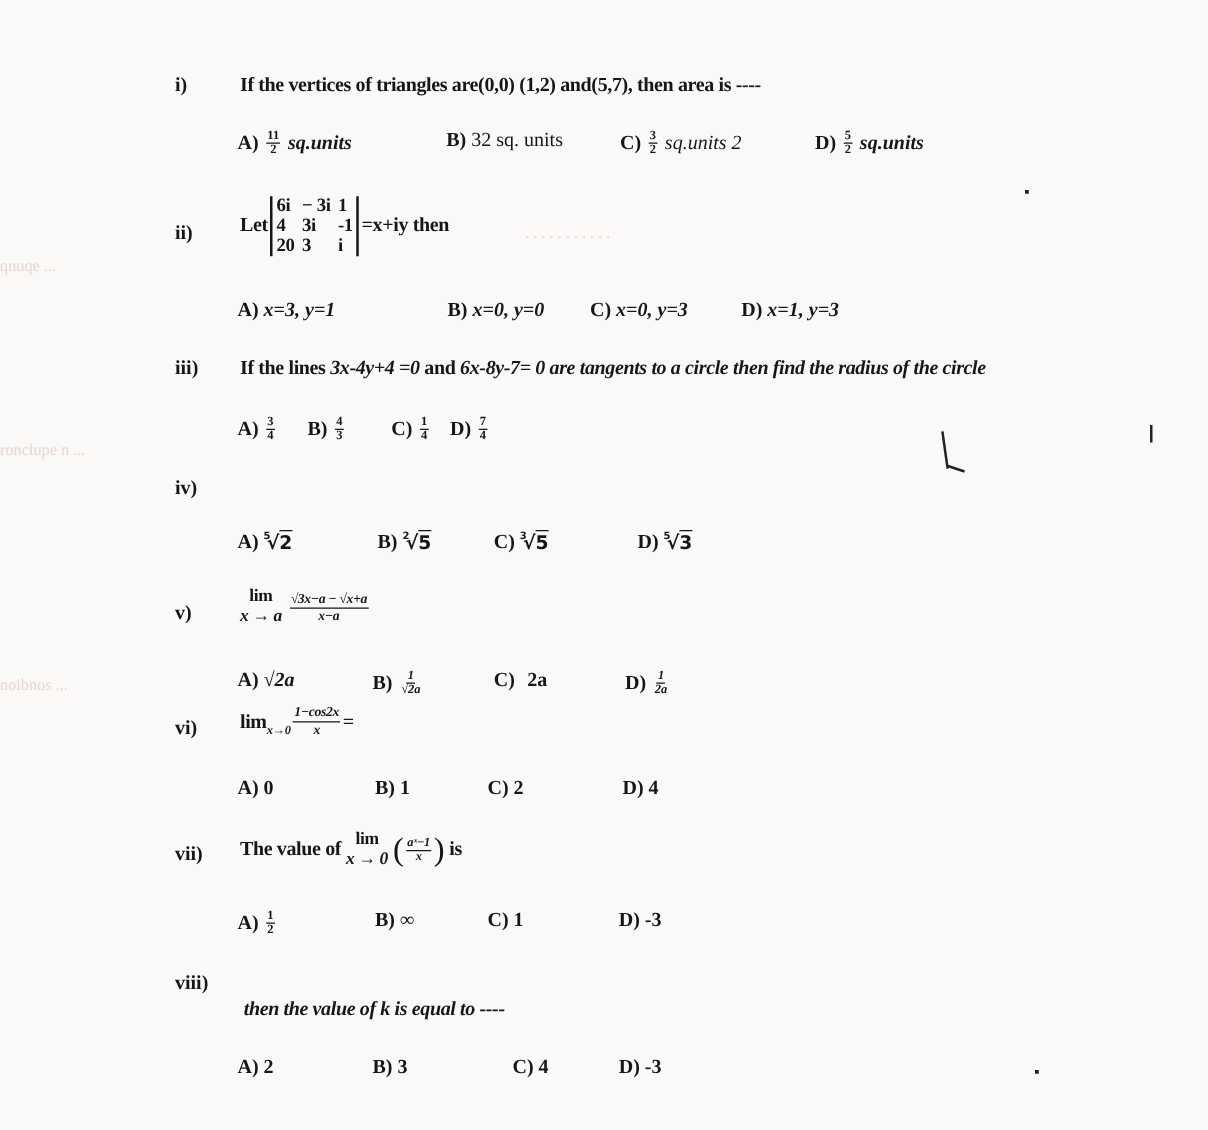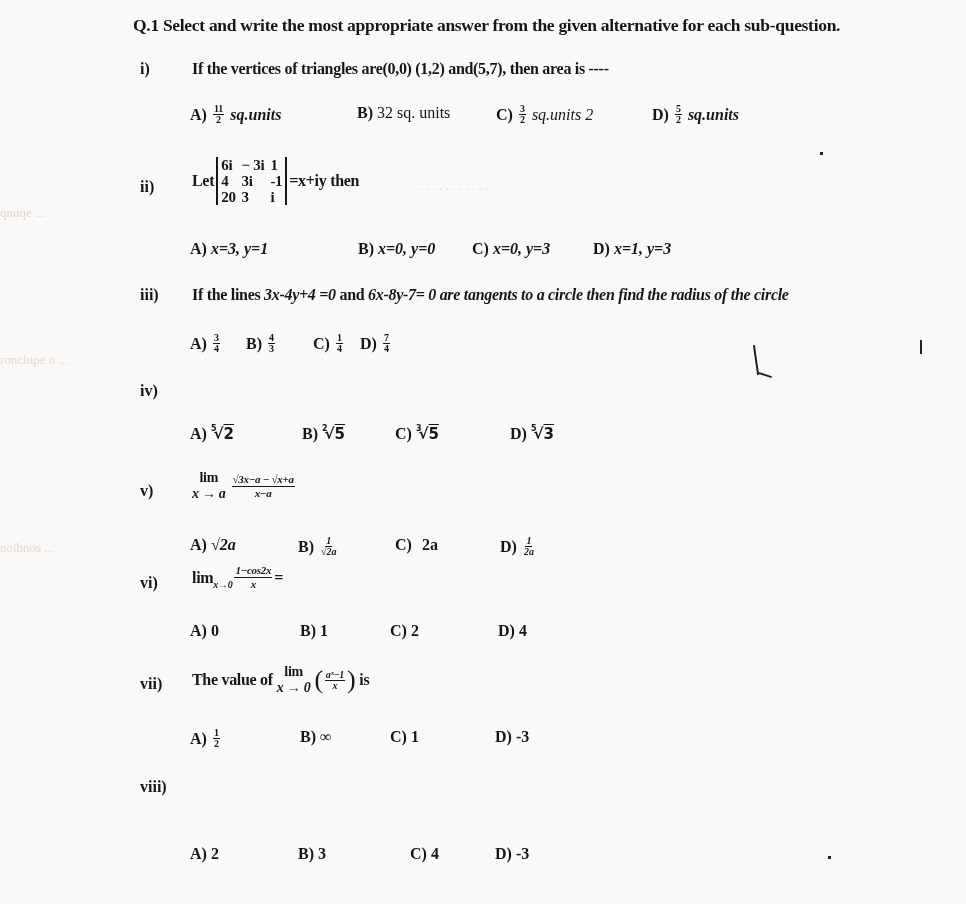--- a/index.html
+++ b/index.html
@@ -53,21 +53,20 @@
 </head>
 <body>
 
 <div class="page">
 
   <div class="ghost" style="left:0;top:205px;">qnuqe ...</div>
   <div class="ghost" style="left:0;top:352px;">ronclupe n ...</div>
   <div class="ghost" style="left:0;top:540px;">noibnos ...</div>
   <div class="ghost" style="left:420px;top:178px;">. . . . . . . . . . .</div>
 
-  <div class="heading">Q.1 Select and write the most appropriate answer from the given alternative for each sub-question.</div>
 
   <div class="qnum" style="top:60px;">i)</div>
   <div class="qtext" style="top:60px;">If the vertices of triangles are(0,0) (1,2) and(5,7), then area is ----</div>
   <div class="opts" style="left:190px;top:104px;">
     <div class="opt" style="left:0;">
       <span>A)</span>
       <span class="frac">
           <span class="num">11</span>
           <span class="den">2</span>
         </span>
@@ -281,20 +280,21 @@
       <span>C)</span>
       <span>1</span>
     </div>
     <div class="opt" style="left:305px;">
       <span>D)</span>
       <span>-3</span>
     </div>
   </div>
 
   <div class="qnum" style="top:778px;">viii)</div>
+  <div class="qtext it" style="top:799px;left:195px;">then the value of k is equal to ----</div>
   <div class="opts" style="left:190px;top:845px;">
     <div class="opt" style="left:0;">
       <span>A)</span>
       <span>2</span>
     </div>
     <div class="opt" style="left:108px;">
       <span>B)</span>
       <span>3</span>
     </div>
     <div class="opt" style="left:220px;">

